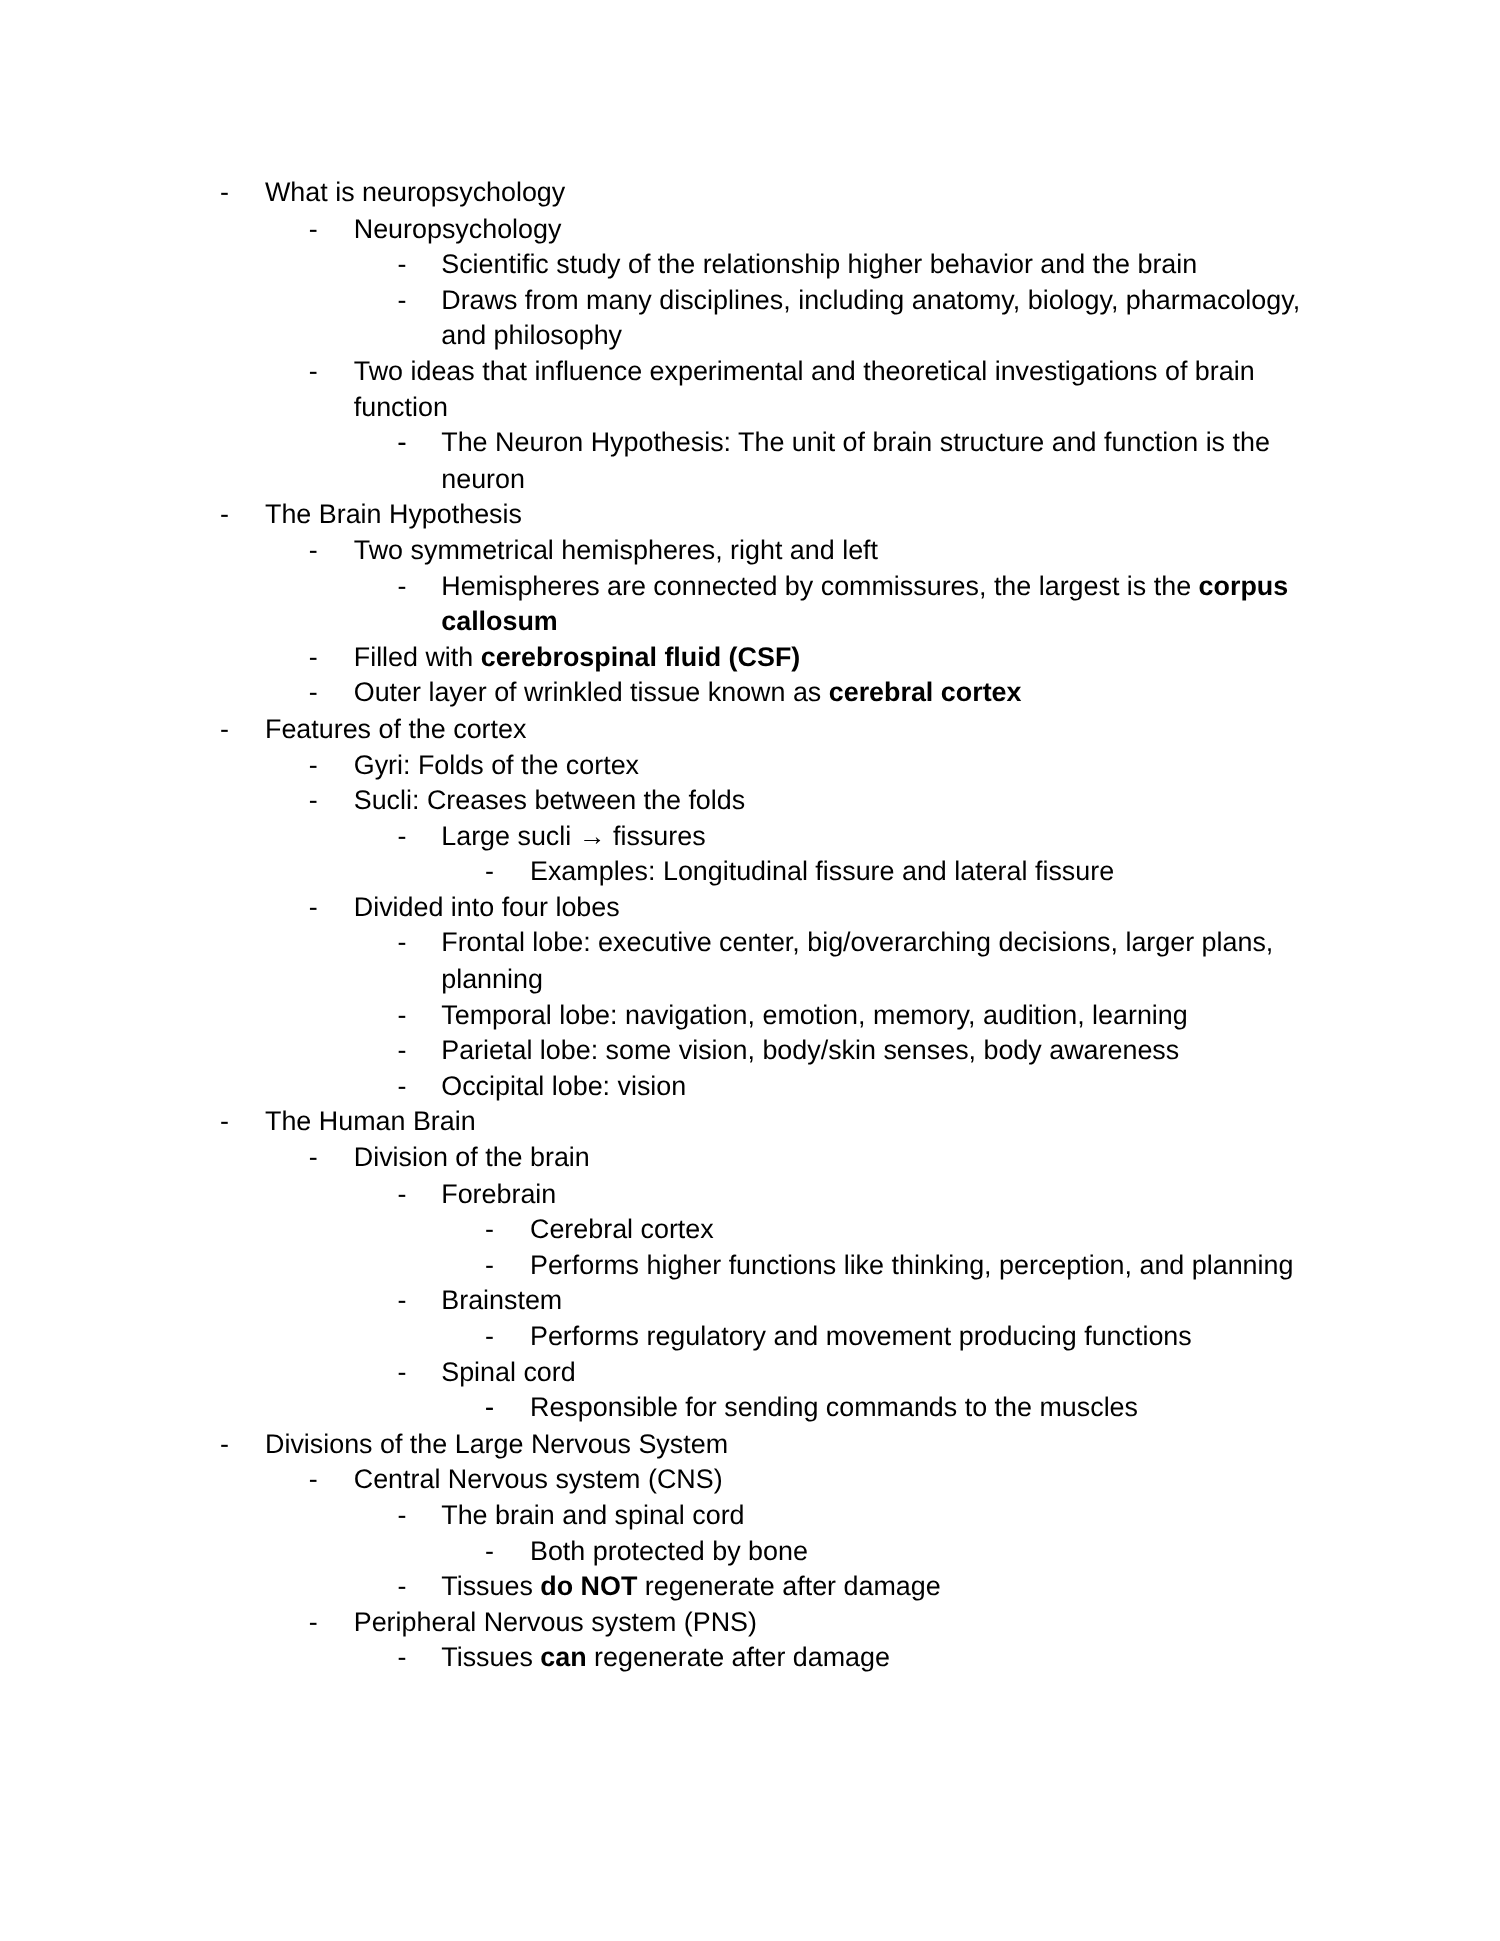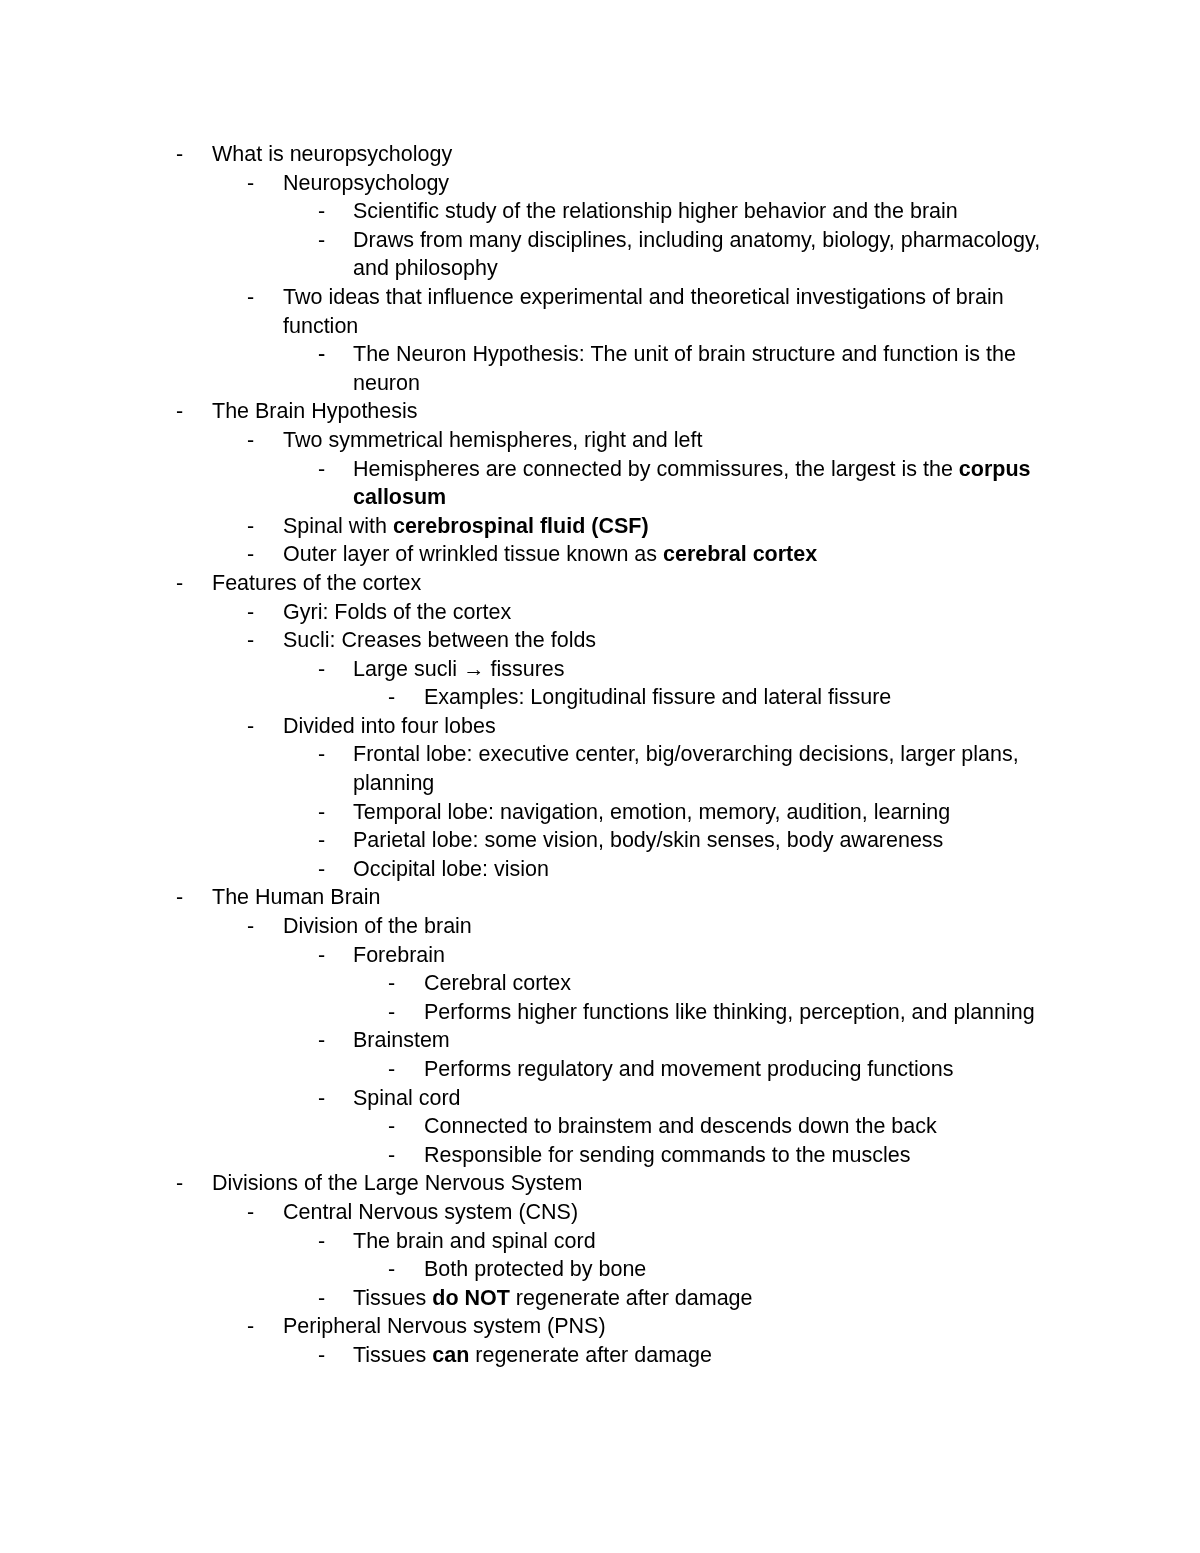--- a/index.html
+++ b/index.html
@@ -80,21 +80,21 @@
       <div class="note-item level-1">
     <span class="dash">-</span>
     <span class="note-text"><span>Two symmetrical hemispheres, right and left</span></span>
   </div>
       <div class="note-item level-2">
     <span class="dash">-</span>
     <span class="note-text"><span>Hemispheres are connected by commissures, the largest is the </span><b>corpus callosum</b></span>
   </div>
       <div class="note-item level-1">
     <span class="dash">-</span>
-    <span class="note-text"><span>Spinal with </span><b>cerebrospinal fluid (CSF)</b></span>
+    <span class="note-text"><span>Filled with </span><b>cerebrospinal fluid (CSF)</b></span>
   </div>
       <div class="note-item level-1">
     <span class="dash">-</span>
     <span class="note-text"><span>Outer layer of wrinkled tissue known as </span><b>cerebral cortex</b></span>
   </div>
       <div class="note-item level-0">
     <span class="dash">-</span>
     <span class="note-text"><span>Features of the cortex</span></span>
   </div>
       <div class="note-item level-1">
@@ -160,21 +160,20 @@
       <div class="note-item level-3">
     <span class="dash">-</span>
     <span class="note-text"><span>Performs regulatory and movement producing functions</span></span>
   </div>
       <div class="note-item level-2">
     <span class="dash">-</span>
     <span class="note-text"><span>Spinal cord</span></span>
   </div>
       <div class="note-item level-3">
     <span class="dash">-</span>
-    <span class="note-text"><span>Connected to brainstem and descends down the back</span></span>
   </div>
       <div class="note-item level-3">
     <span class="dash">-</span>
     <span class="note-text"><span>Responsible for sending commands to the muscles</span></span>
   </div>
       <div class="note-item level-0">
     <span class="dash">-</span>
     <span class="note-text"><span>Divisions of the Large Nervous System</span></span>
   </div>
       <div class="note-item level-1">

